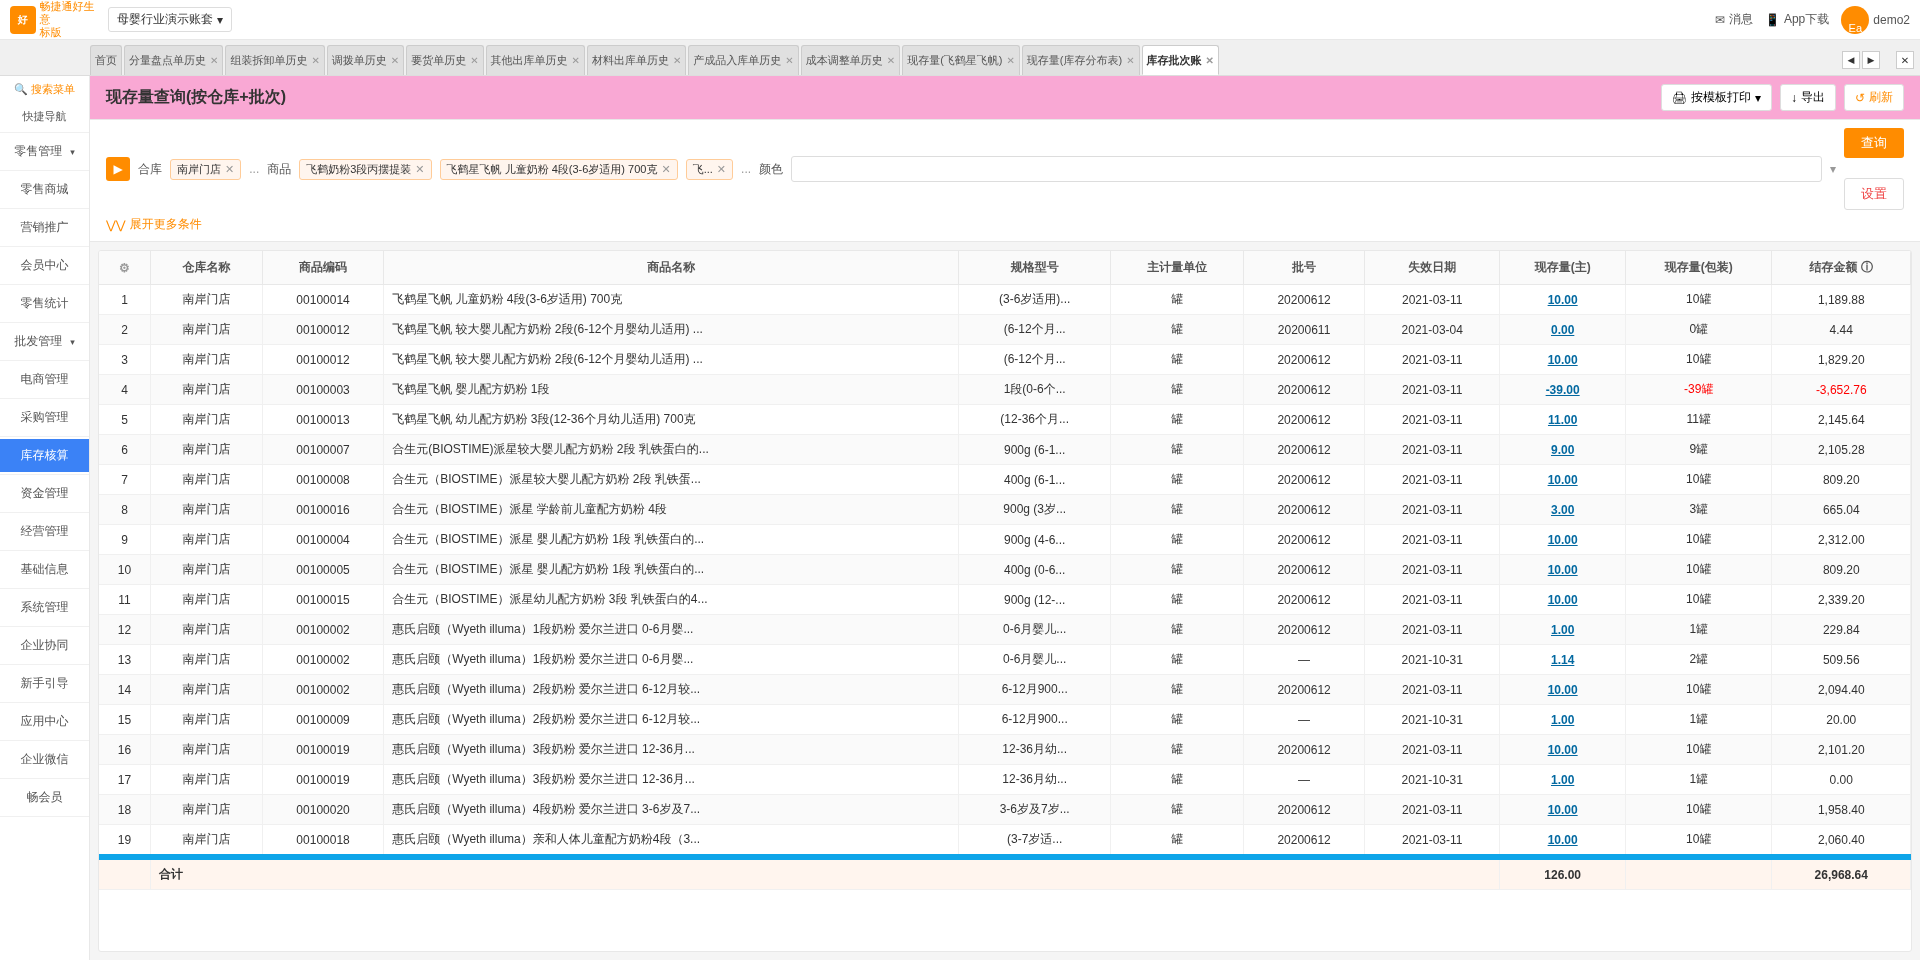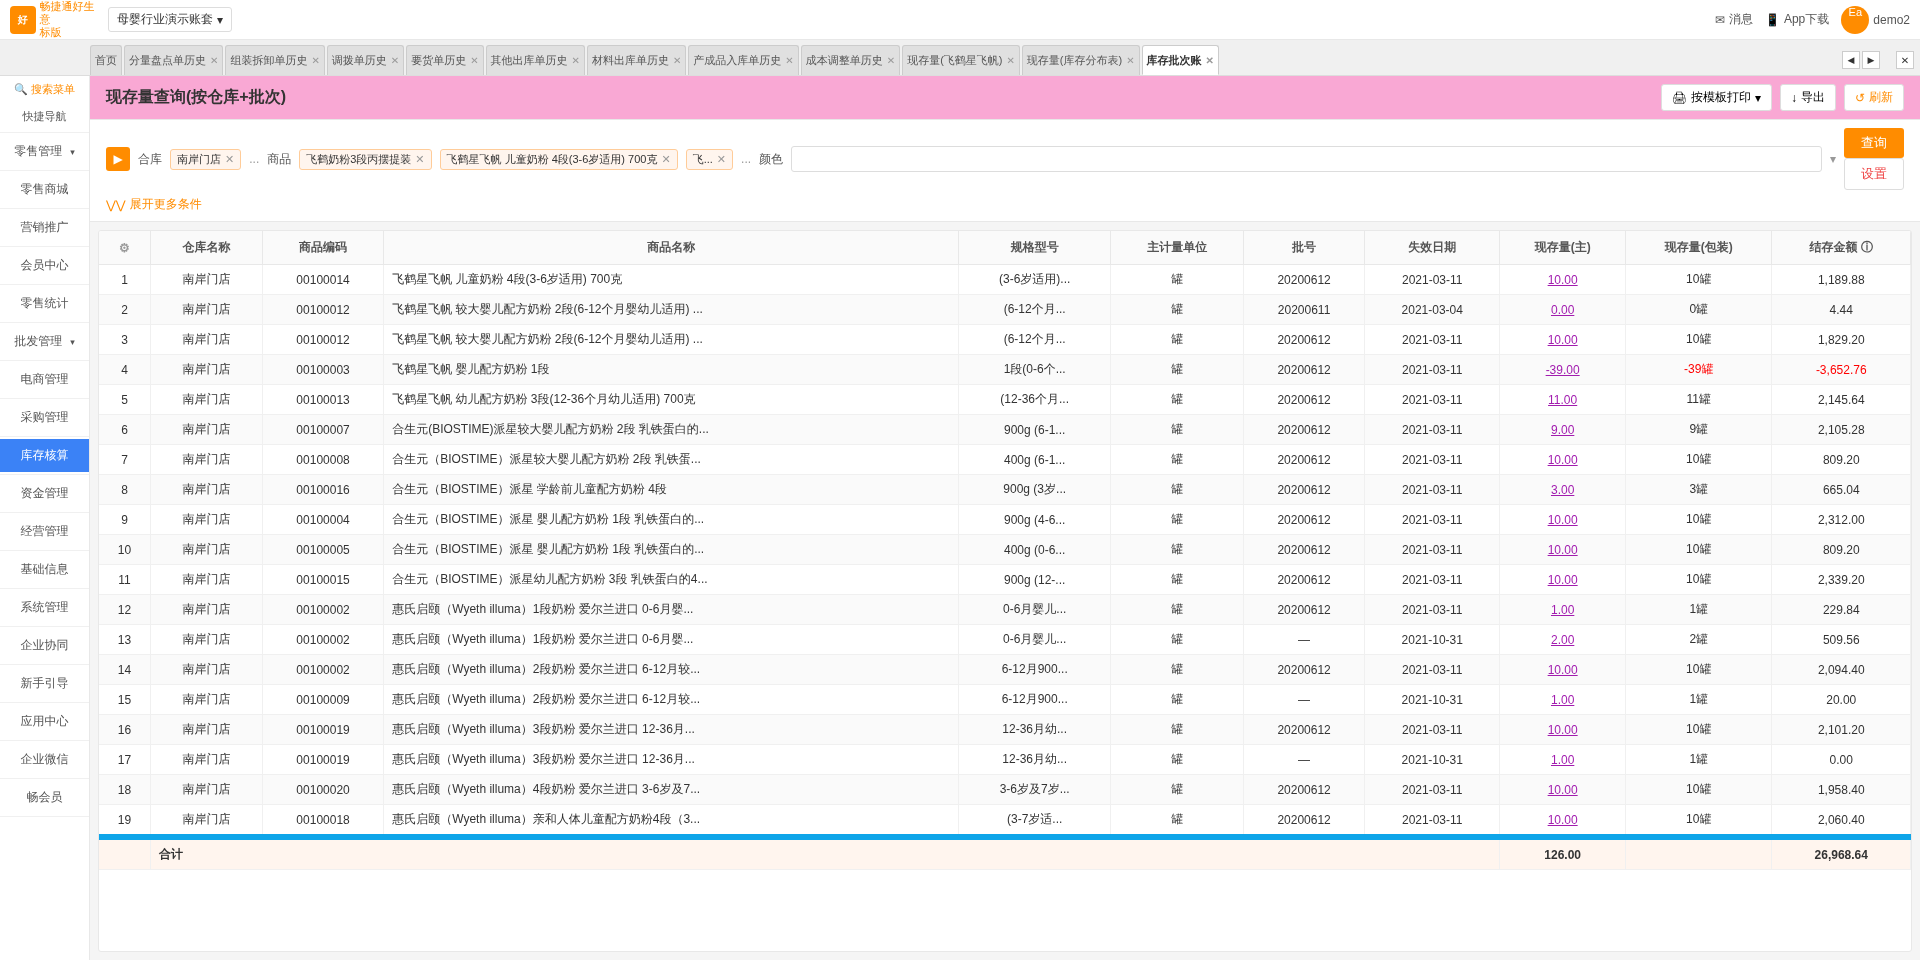--- a/index.html
+++ b/index.html
@@ -39,21 +39,21 @@
     .header-actions {
       display: flex; align-items: center; gap: 12px;
     }
     .header-action-item {
       display: flex; align-items: center; gap: 4px;
       cursor: pointer; color: #555; font-size: 12px;
     }
     .avatar {
       width: 28px; height: 28px; border-radius: 50%;
       background: #ff8c00; color: white;
-      display: flex; align-items: flex-start; justify-content: center;
+      display: flex; align-items: flex-end; justify-content: center;
       font-size: 11px;
     }
 
     
     .tab-bar {
       height: 36px;
       background: #f0f0f0;
       display: flex;
       align-items: flex-end;
       padding: 0 0 0 90px;
@@ -203,21 +203,21 @@
     }
     .btn-query {
       background: #ff8c00; color: white; border: none;
       padding: 6px 16px; border-radius: 3px; cursor: pointer; font-size: 13px;
     }
     .btn-setting {
       background: #fff; color: #ef4444; border: 1px solid #ddd;
       padding: 6px 16px; border-radius: 3px; cursor: pointer; font-size: 13px;
     }
     .query-btn-group {
-      display: flex; flex-direction: column; gap: 0; margin-left: auto;
+      display: flex; flex-direction: column; gap: 20px; margin-left: auto;
     }
 
     
     .table-wrap {
       flex: 1;
       overflow-y: auto;
       overflow-x: auto;
       background: #fff;
       margin: 8px;
       border: 1px solid #e8e8e8;
@@ -242,21 +242,21 @@
     tbody td {
       border-bottom: 1px solid #f0f0f0;
       border-right: 1px solid #f0f0f0;
       padding: 6px 8px;
       text-align: center;
       white-space: nowrap;
       color: #333;
     }
     tbody td.text-left { text-align: left; }
     .negative { color: #f00; }
-    .link-underline { text-decoration: underline; cursor: pointer; color: #a21caf; }
+    .link-underline { text-decoration: underline; cursor: pointer; color: #0369a1; font-weight: bold; }
     .footer-row td {
       background: #fff5ee;
       font-weight: bold;
       border-top: 6px solid #0ea5e9;
     }
     .settings-icon { color: #999; cursor: pointer; }
 
     
     ::-webkit-scrollbar { width: 6px; height: 6px; }
     ::-webkit-scrollbar-track { background: #f0f0f0; }
@@ -681,21 +681,21 @@
     </tr>
             <tr>
       <td>13</td>
       <td>南岸门店</td>
       <td>00100002</td>
       <td class="text-left">惠氏启颐（Wyeth illuma）1段奶粉 爱尔兰进口 0-6月婴...</td>
       <td>0-6月婴儿...</td>
       <td>罐</td>
       <td>—</td>
       <td>2021-10-31</td>
-      <td><span class="link-underline">2.00</span></td>
+      <td><span class="link-underline">1.14</span></td>
       <td class="">2罐</td>
       <td class="">509.56</td>
     </tr>
             <tr>
       <td>14</td>
       <td>南岸门店</td>
       <td>00100002</td>
       <td class="text-left">惠氏启颐（Wyeth illuma）2段奶粉 爱尔兰进口 6-12月较...</td>
       <td>6-12月900...</td>
       <td>罐</td>

